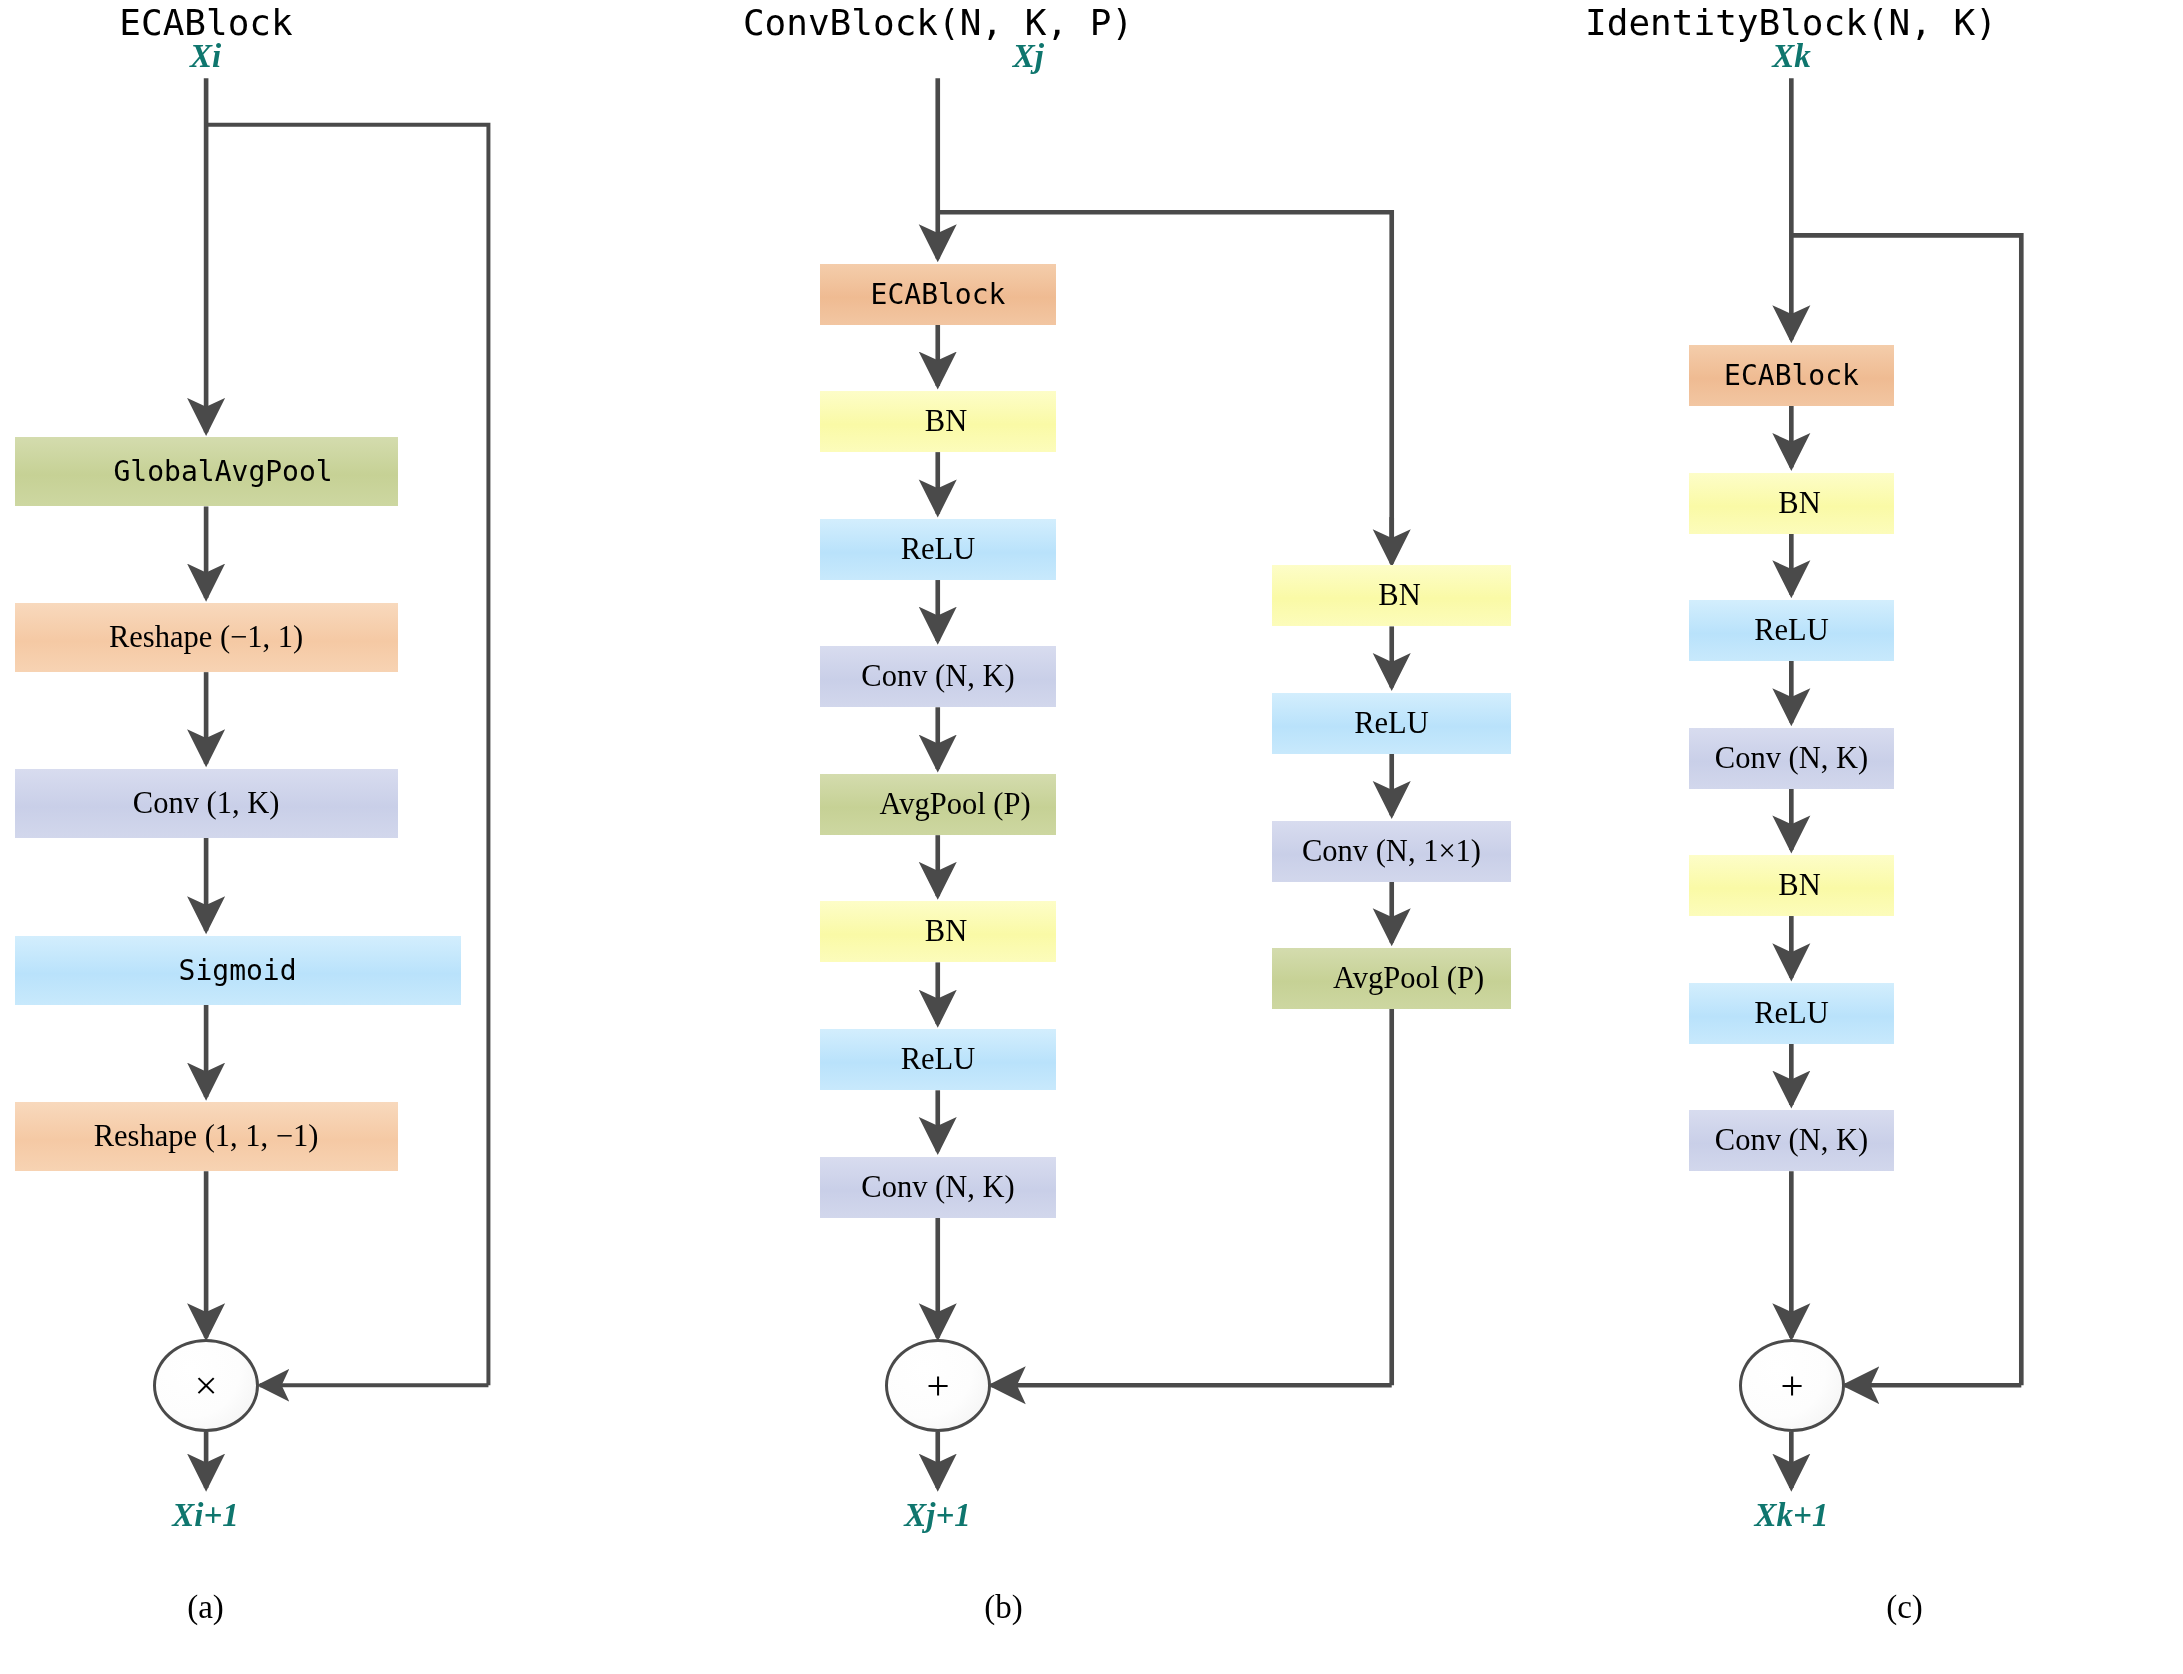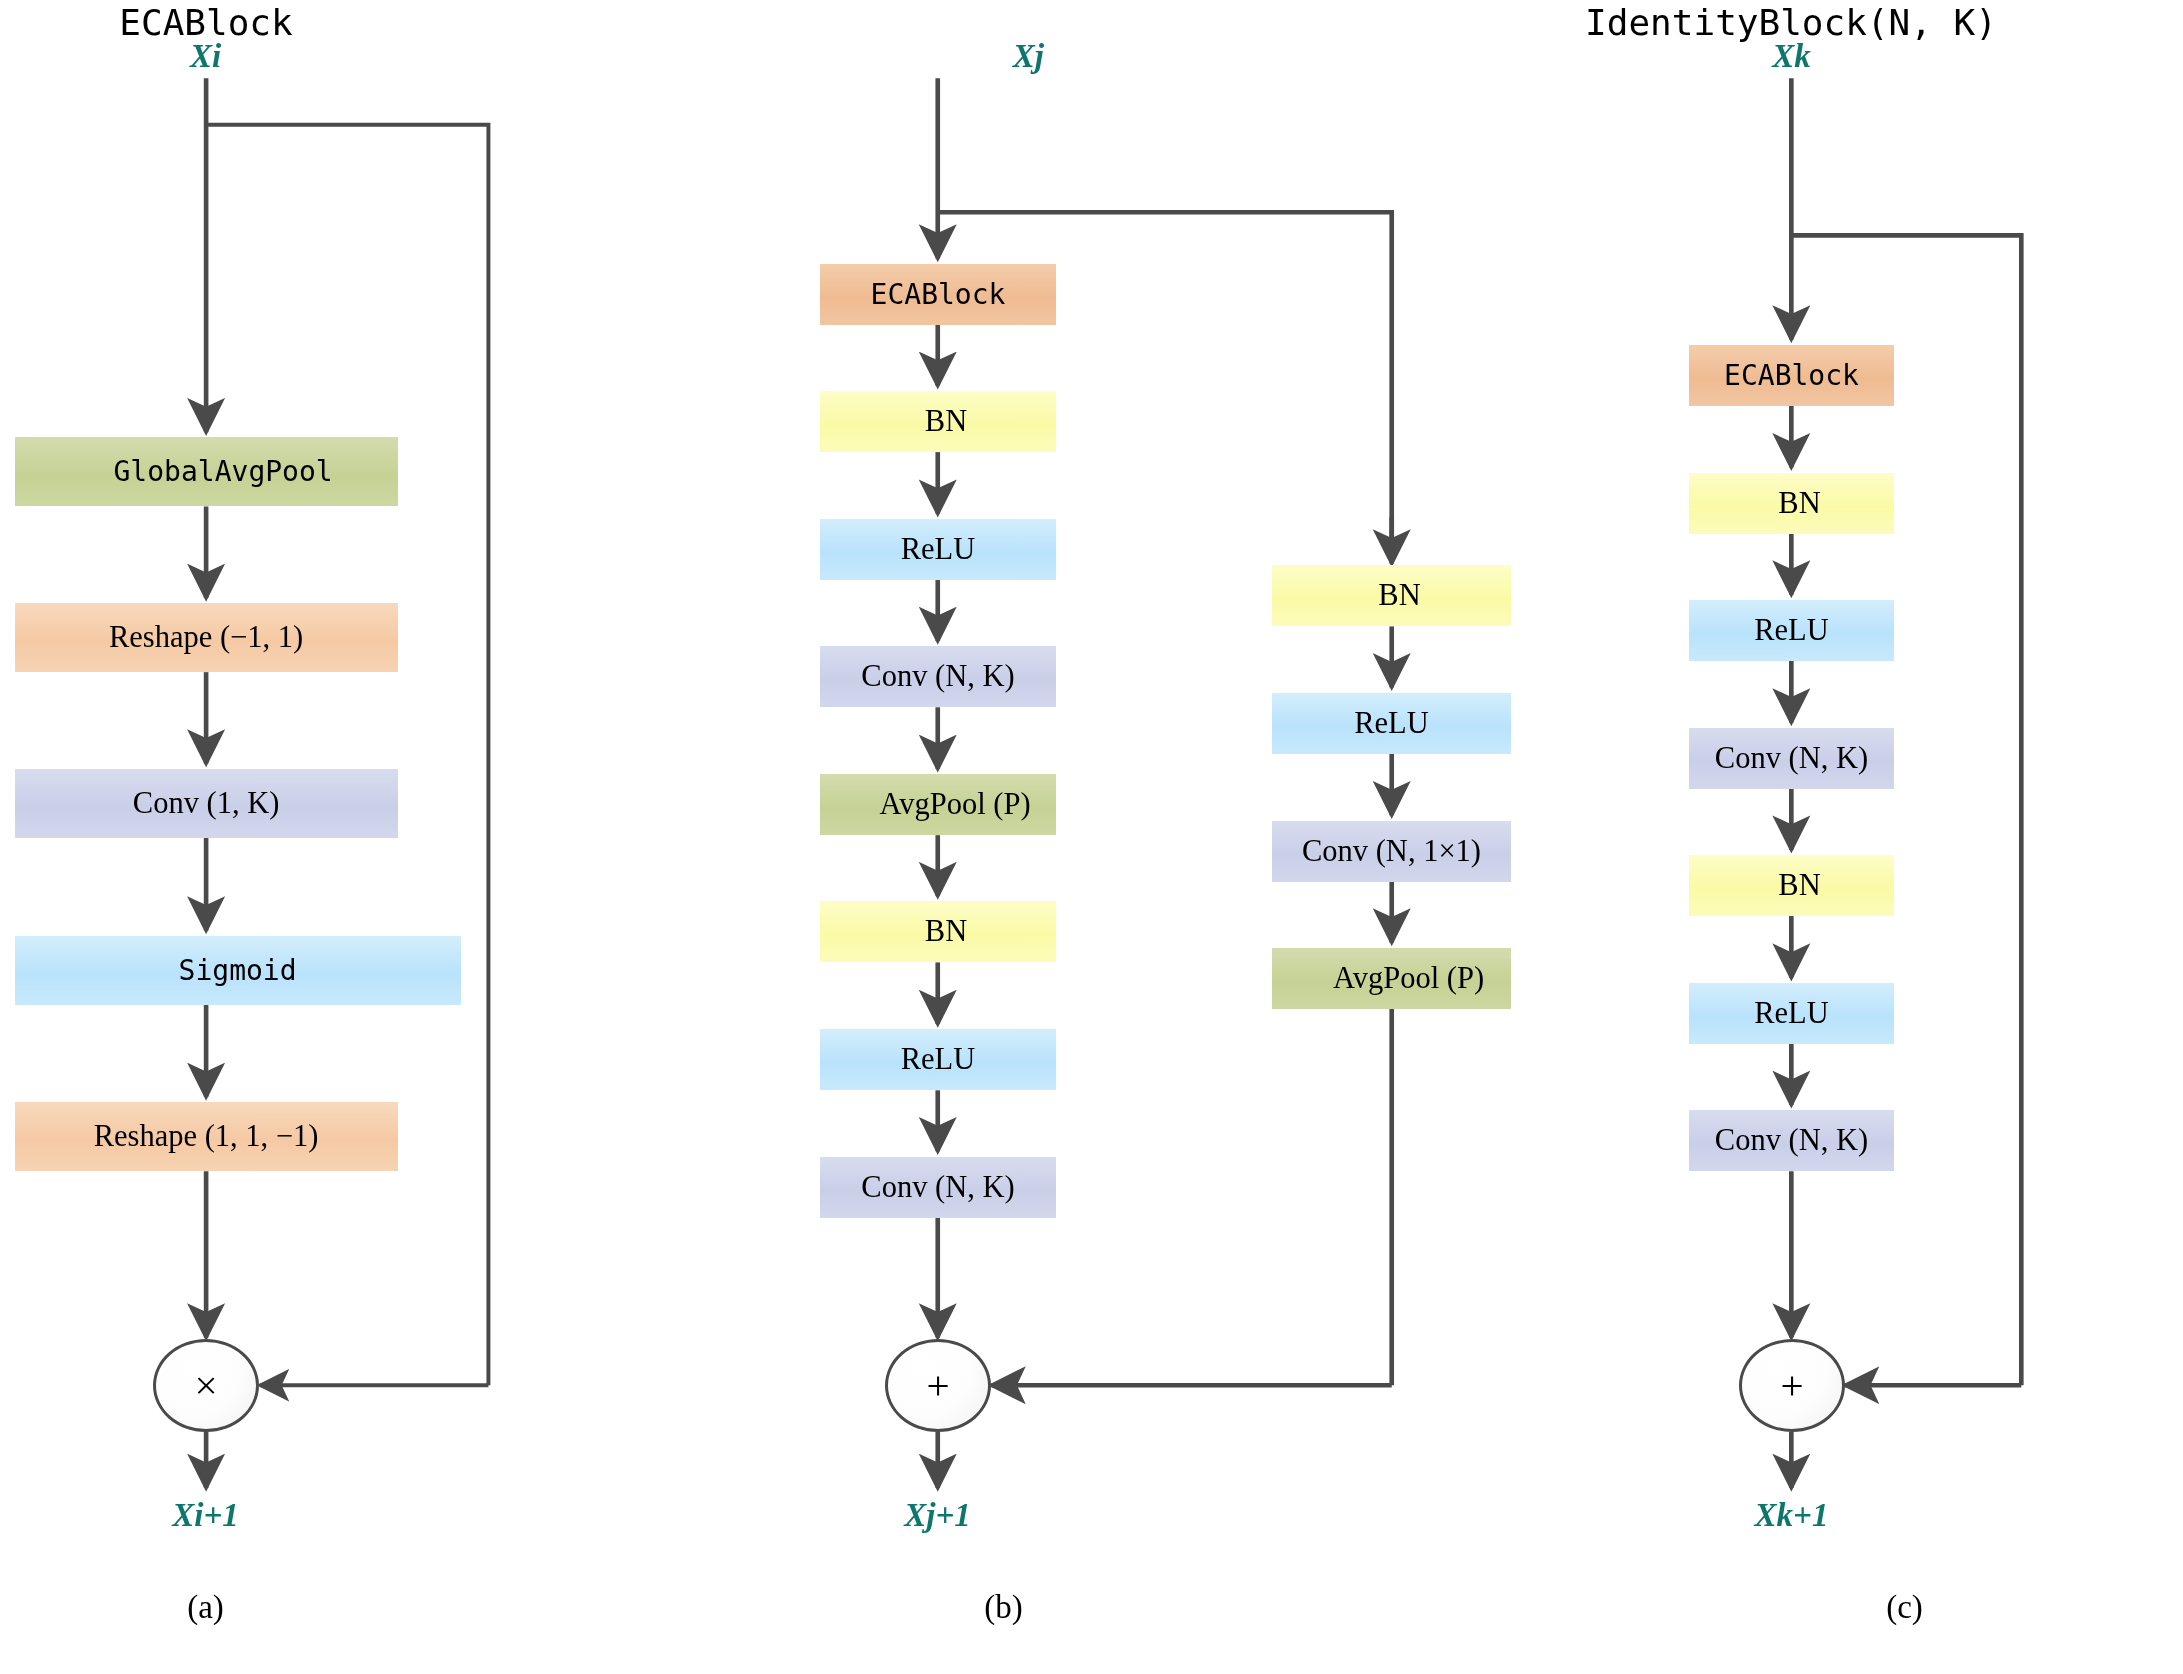--- a/index.html
+++ b/index.html
@@ -167,20 +167,21 @@
   <div class="node c-orange" style="left:14.6px; top:603px;  width:383px; height:69px;">Reshape (−1, 1)</div>
   <div class="node c-purple" style="left:14.6px; top:769px; width:383px; height:69px;">Conv (1, K)</div>
   <div class="node mono c-blue" style="left:14.6px; top:936px; width:446px; height:69px;">Sigmoid</div>
   <div class="node c-orange" style="left:14.6px; top:1102px; width:383px; height:69px;">Reshape (1, 1, −1)</div>
 
   <div class="op-circle" style="left:153px; top:1339px; width:106px; height:93px;">×</div>
 
   <div class="io-label" style="left:99px; top:1499px; width:213px;">Xi+1</div>
   <div class="caption" style="left:99px; top:1591px; width:213px;">(a)</div>
 
+  <div class="col-title" style="left:716px; top:5.3px; width:444px;">ConvBlock(N, K, P)</div>
   <div class="io-label" style="left:831px; top:40px; width:213px;text-align:right;">Xj</div>
 
   <div class="node mono c-orange-deep" style="left:820px; top:264px;  width:236px; height:61px;">ECABlock</div>
   <div class="node c-yellow" style="left:820px; top:391px;  width:236px; height:61px;">BN</div>
   <div class="node c-blue" style="left:820px; top:519px;  width:236px; height:61px;">ReLU</div>
   <div class="node c-purple" style="left:820px; top:646px;  width:236px; height:61px;">Conv (N, K)</div>
   <div class="node c-green" style="left:820px; top:774px; width:236px; height:61px;">AvgPool (P)</div>
   <div class="node c-yellow" style="left:820px; top:901px; width:236px; height:61px;">BN</div>
   <div class="node c-blue" style="left:820px; top:1029px; width:236px; height:61px;">ReLU</div>
   <div class="node c-purple" style="left:820px; top:1157px; width:236px; height:61px;">Conv (N, K)</div>

